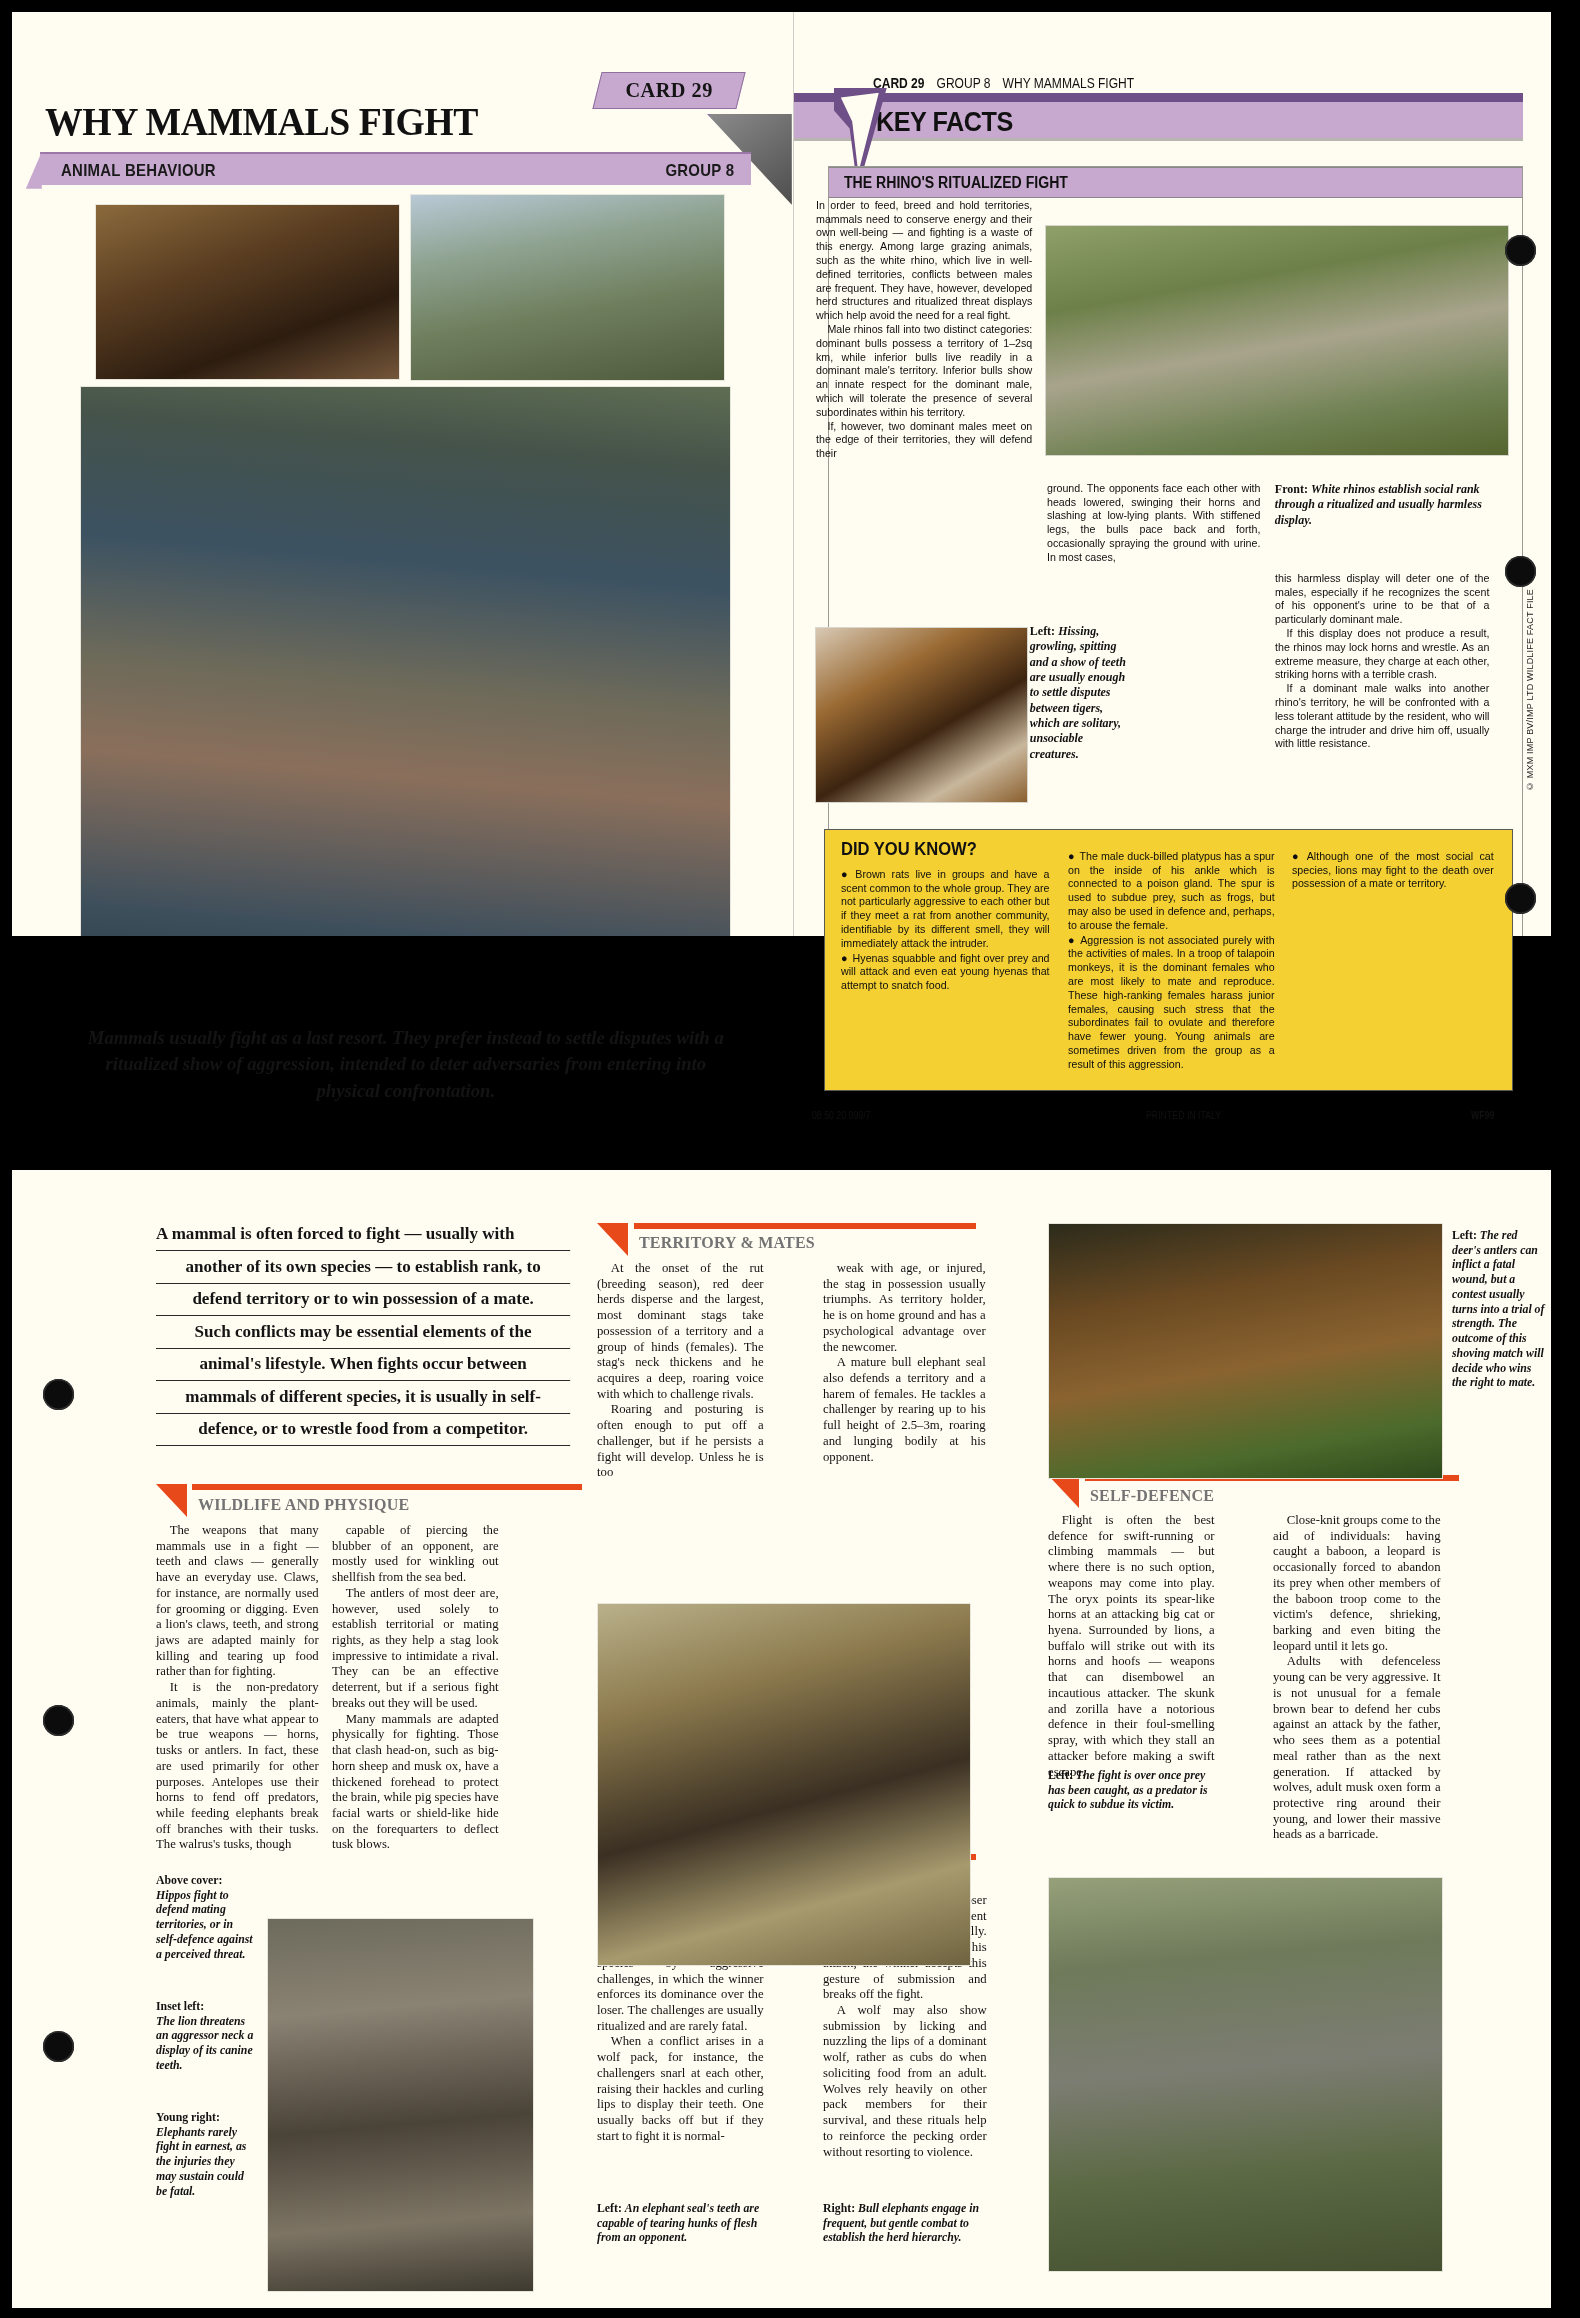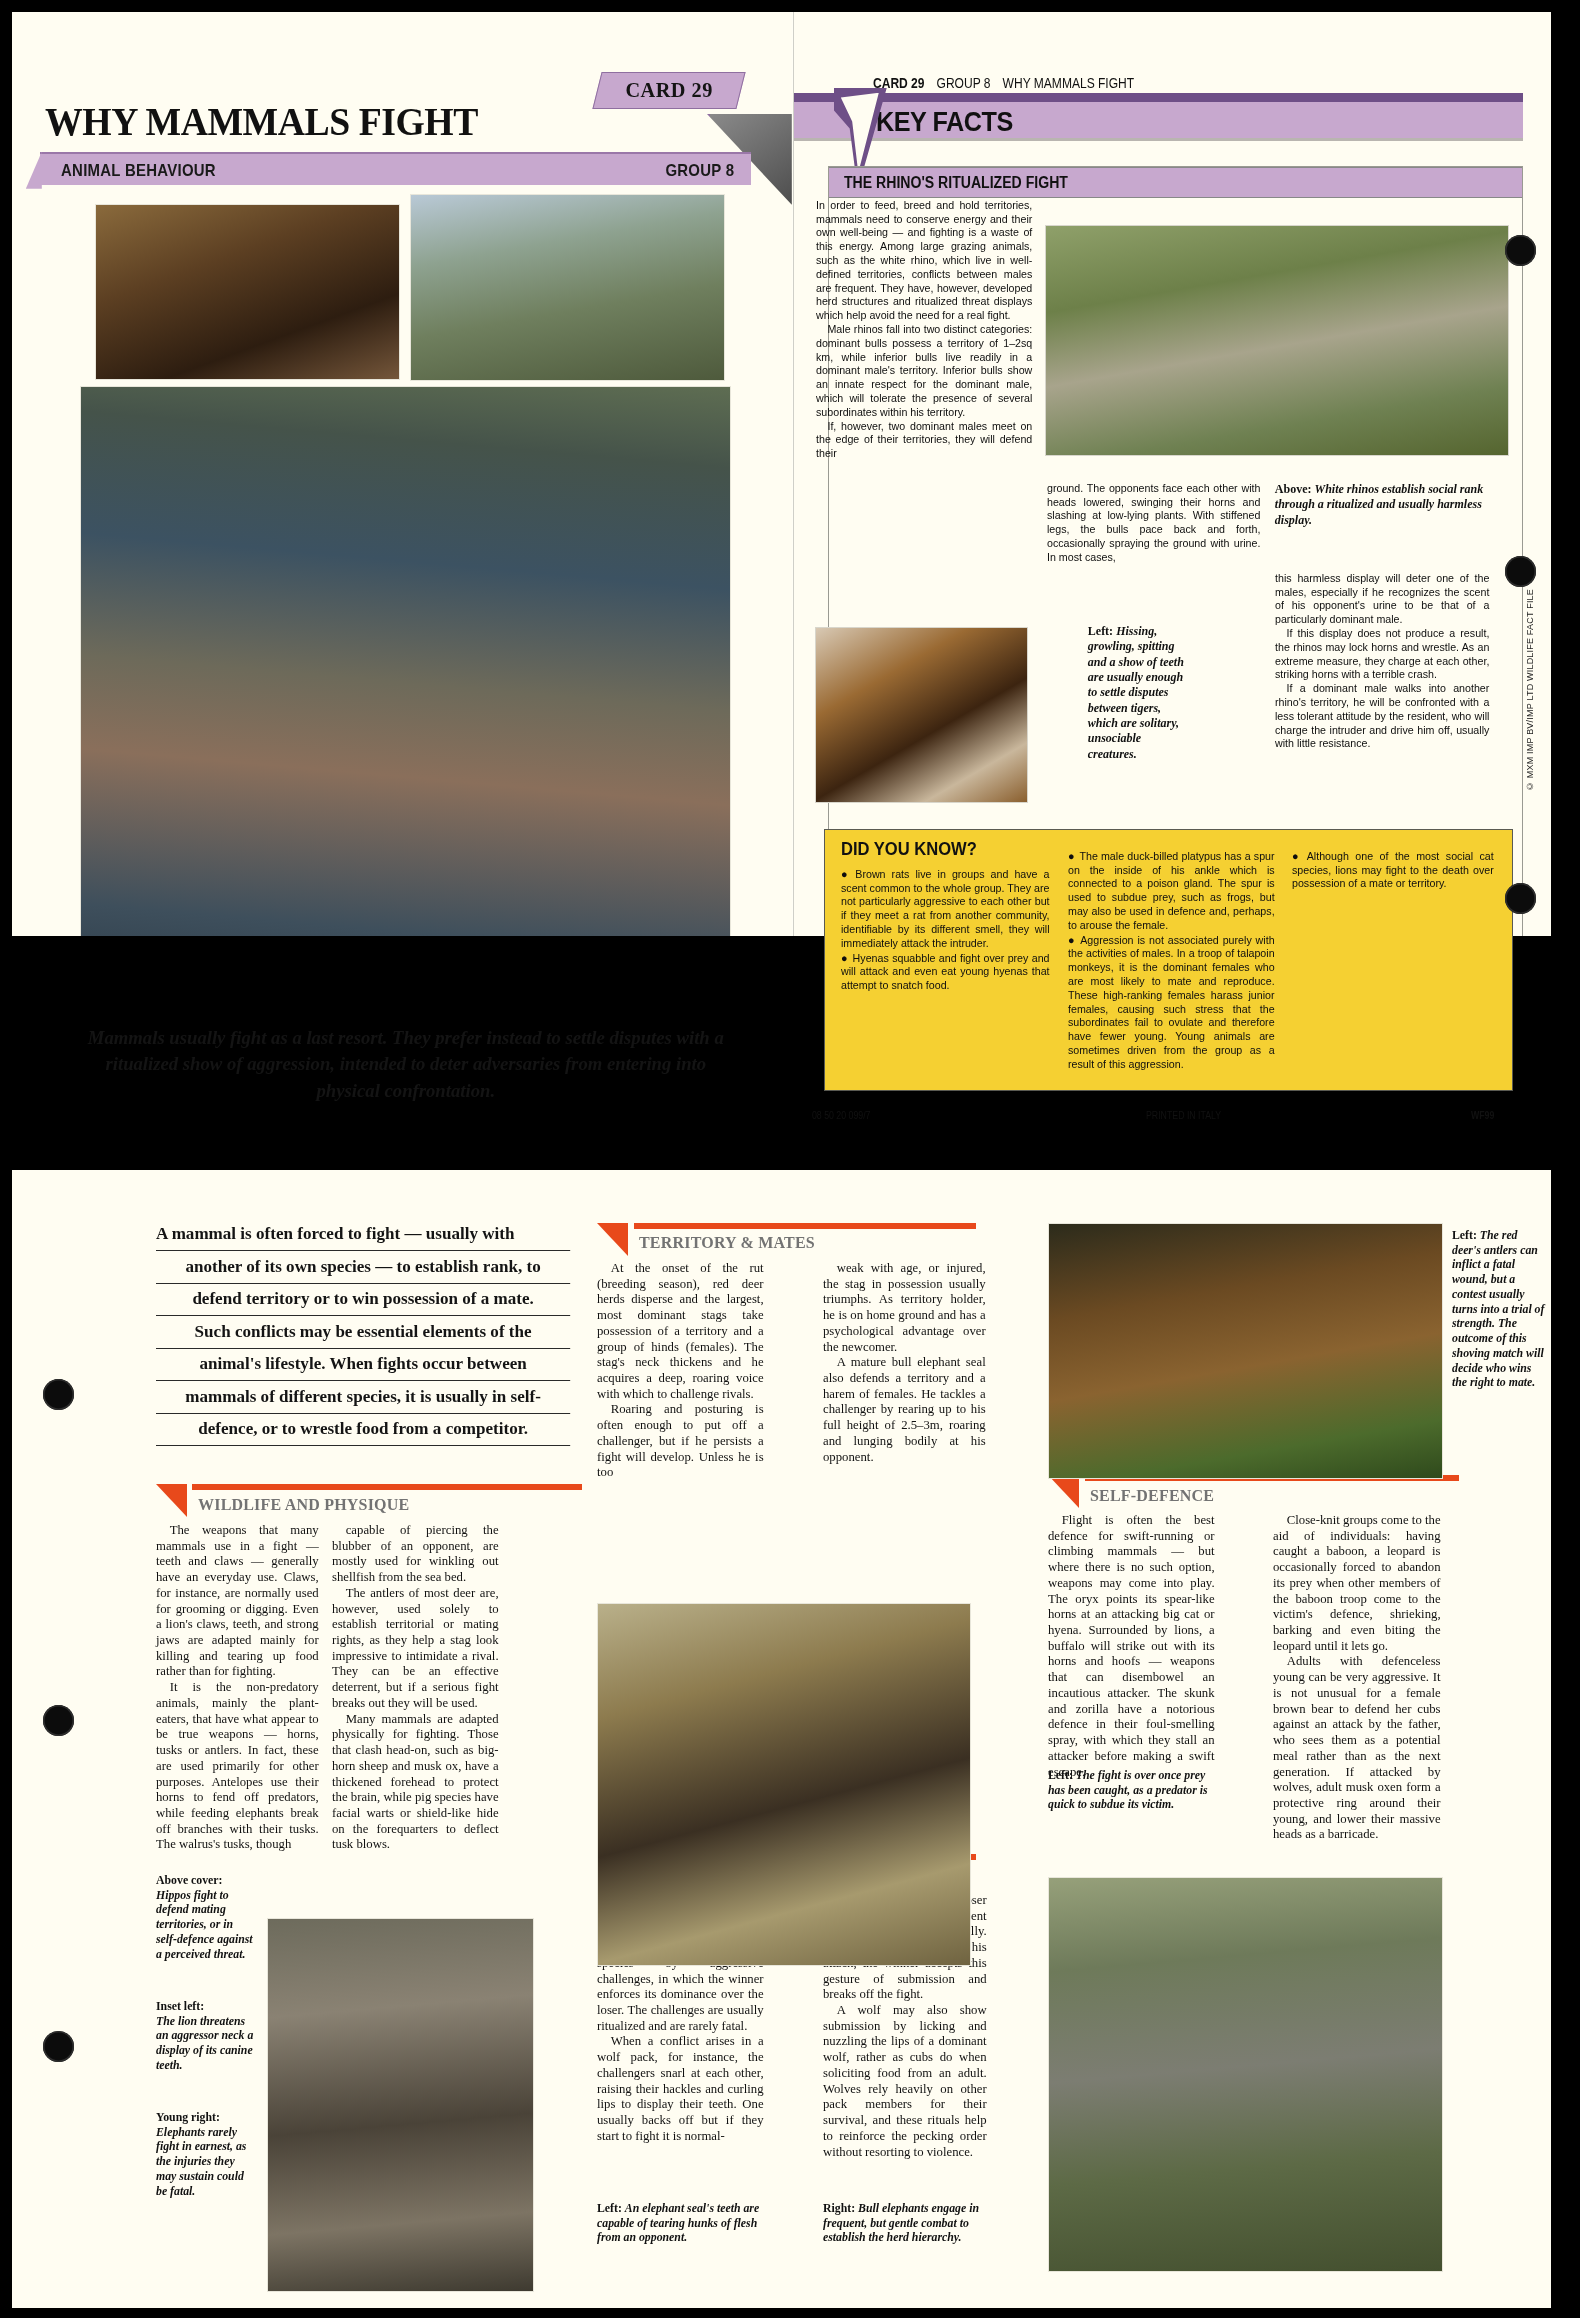--- a/index.html
+++ b/index.html
@@ -290,25 +290,25 @@
     <div class="body-col" style="left:1263px; top:560px; width:221px;">
       <p>this harmless display will deter one of the males, especially if he recognizes the scent of his opponent's urine to be that of a particularly dominant male.</p>
       <p>If this display does not produce a result, the rhinos may lock horns and wrestle. As an extreme measure, they charge at each other, striking horns with a terrible crash.</p>
       <p>If a dominant male walks into another rhino's territory, he will be confronted with a less tolerant attitude by the resident, who will charge the intruder and drive him off, usually with little resistance.</p>
     </div>
 
     <div class="photo ph-rhino"></div>
     <div class="photo ph-tiger"></div>
 
     <div class="cap-italic" style="left:1263px; top:470px; width:220px;">
-      <b>Above:</b>
+      <b>Front:</b>
       <i>White rhinos establish social rank through a ritualized and usually harmless display.</i>
     </div>
 
-    <div class="cap-italic" style="left:1076px; top:612px; width:97px;">
+    <div class="cap-italic" style="left:1018px; top:612px; width:97px;">
       <b>Left:</b>
       <i>Hissing, growling, spitting and a show of teeth are usually enough to settle disputes between tigers, which are solitary, unsociable creatures.</i>
     </div>
 
     <div class="copyright-v">© MXM IMP BV/IMP LTD WILDLIFE FACT FILE</div>
 
     <div class="dyk">
       <h3>DID YOU KNOW?</h3>
     </div>
     <div class="dyk-col" style="left:829px; top:855px; width:215px;">

